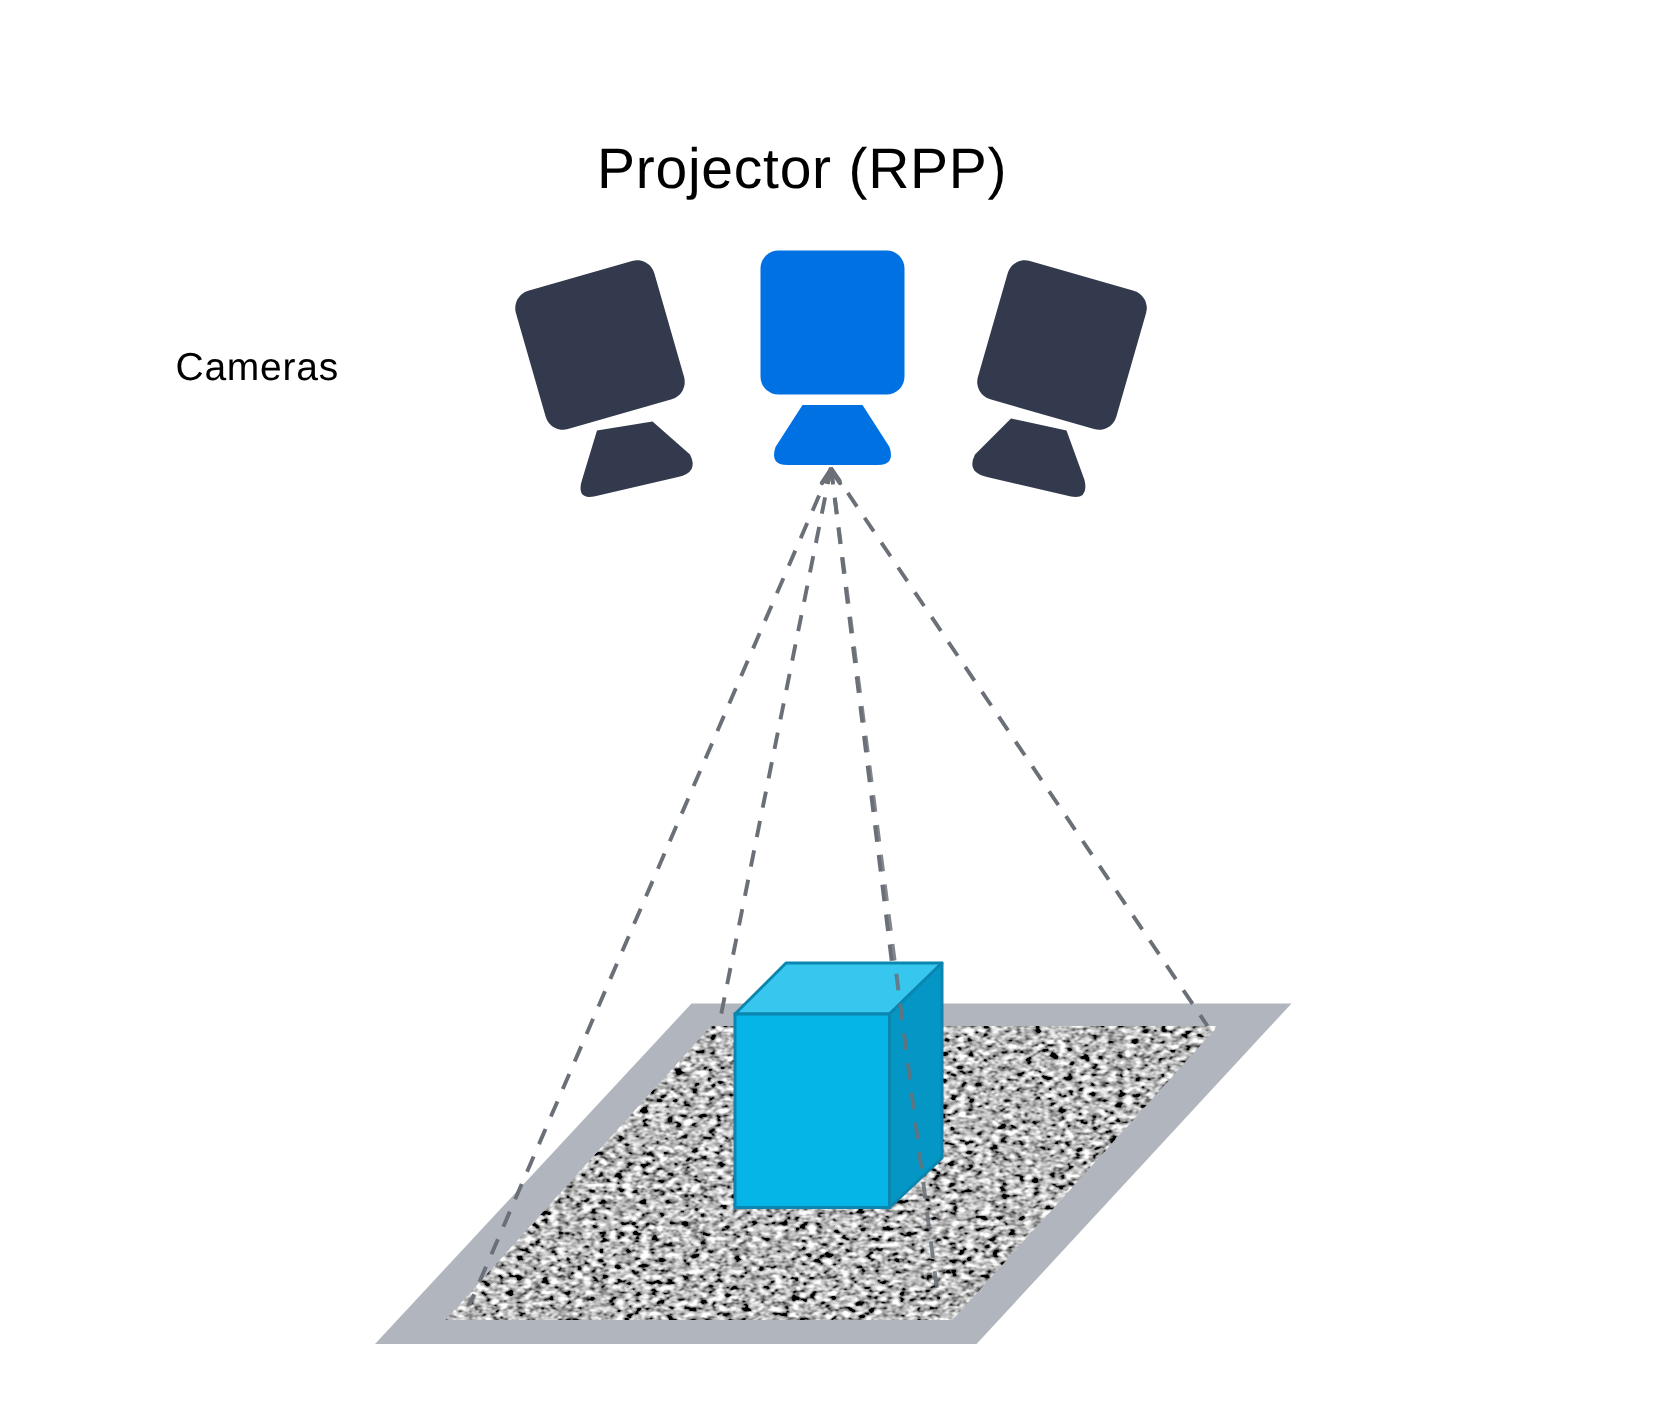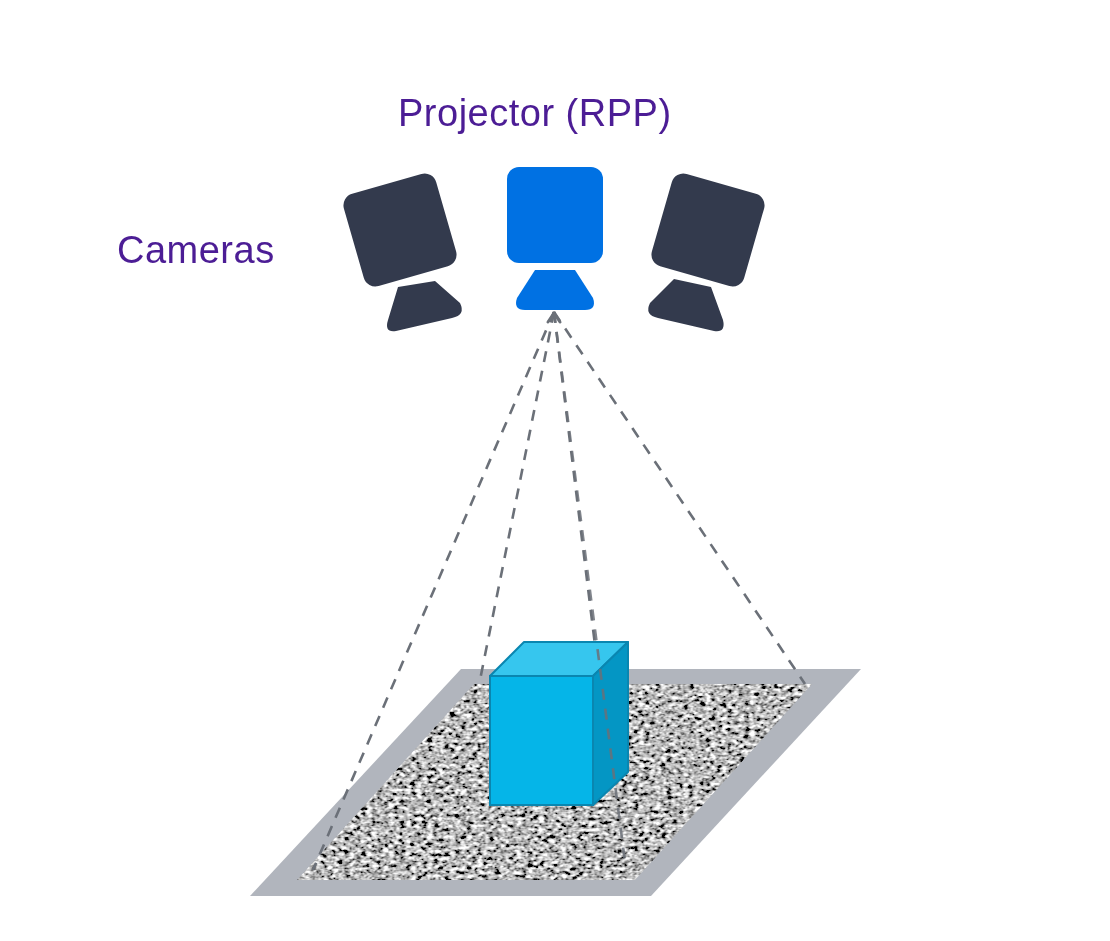--- a/index.html
+++ b/index.html
@@ -1,20 +1,20 @@
 <!DOCTYPE html>
 <html><head>
   <meta charset="utf-8">
   <style>
     html, body { margin: 0; padding: 0; background: #ffffff; }
     body { width: 1110px; height: 941px; position: relative; overflow: hidden;
            font-family: "Liberation Sans", "DejaVu Sans", sans-serif; }
-    .label { position: absolute; color: #4c1d95; font-weight: 400; white-space: nowrap; }
+    .label { position: absolute; color: #000000; font-weight: 400; white-space: nowrap; }
     .label-projector { left: 398px; top: 92px; font-size: 38px; letter-spacing: 0.5px; }
-    .label-cameras { left: 117px; top: 229px; font-size: 38px; letter-spacing: 0.5px; }
+    .label-cameras { left: 117px; top: 229px; font-size: 26px; letter-spacing: 0.5px; }
     svg.diagram { position: absolute; left: 0; top: 0; }
   </style>
 </head>
 <body>
 
 <div class="label label-projector">Projector (RPP)</div>
 <div class="label label-cameras">Cameras</div>
 
 <svg class="diagram" width="1110" height="941" viewBox="0 0 1110 941" xmlns="http://www.w3.org/2000/svg">
   <defs>

